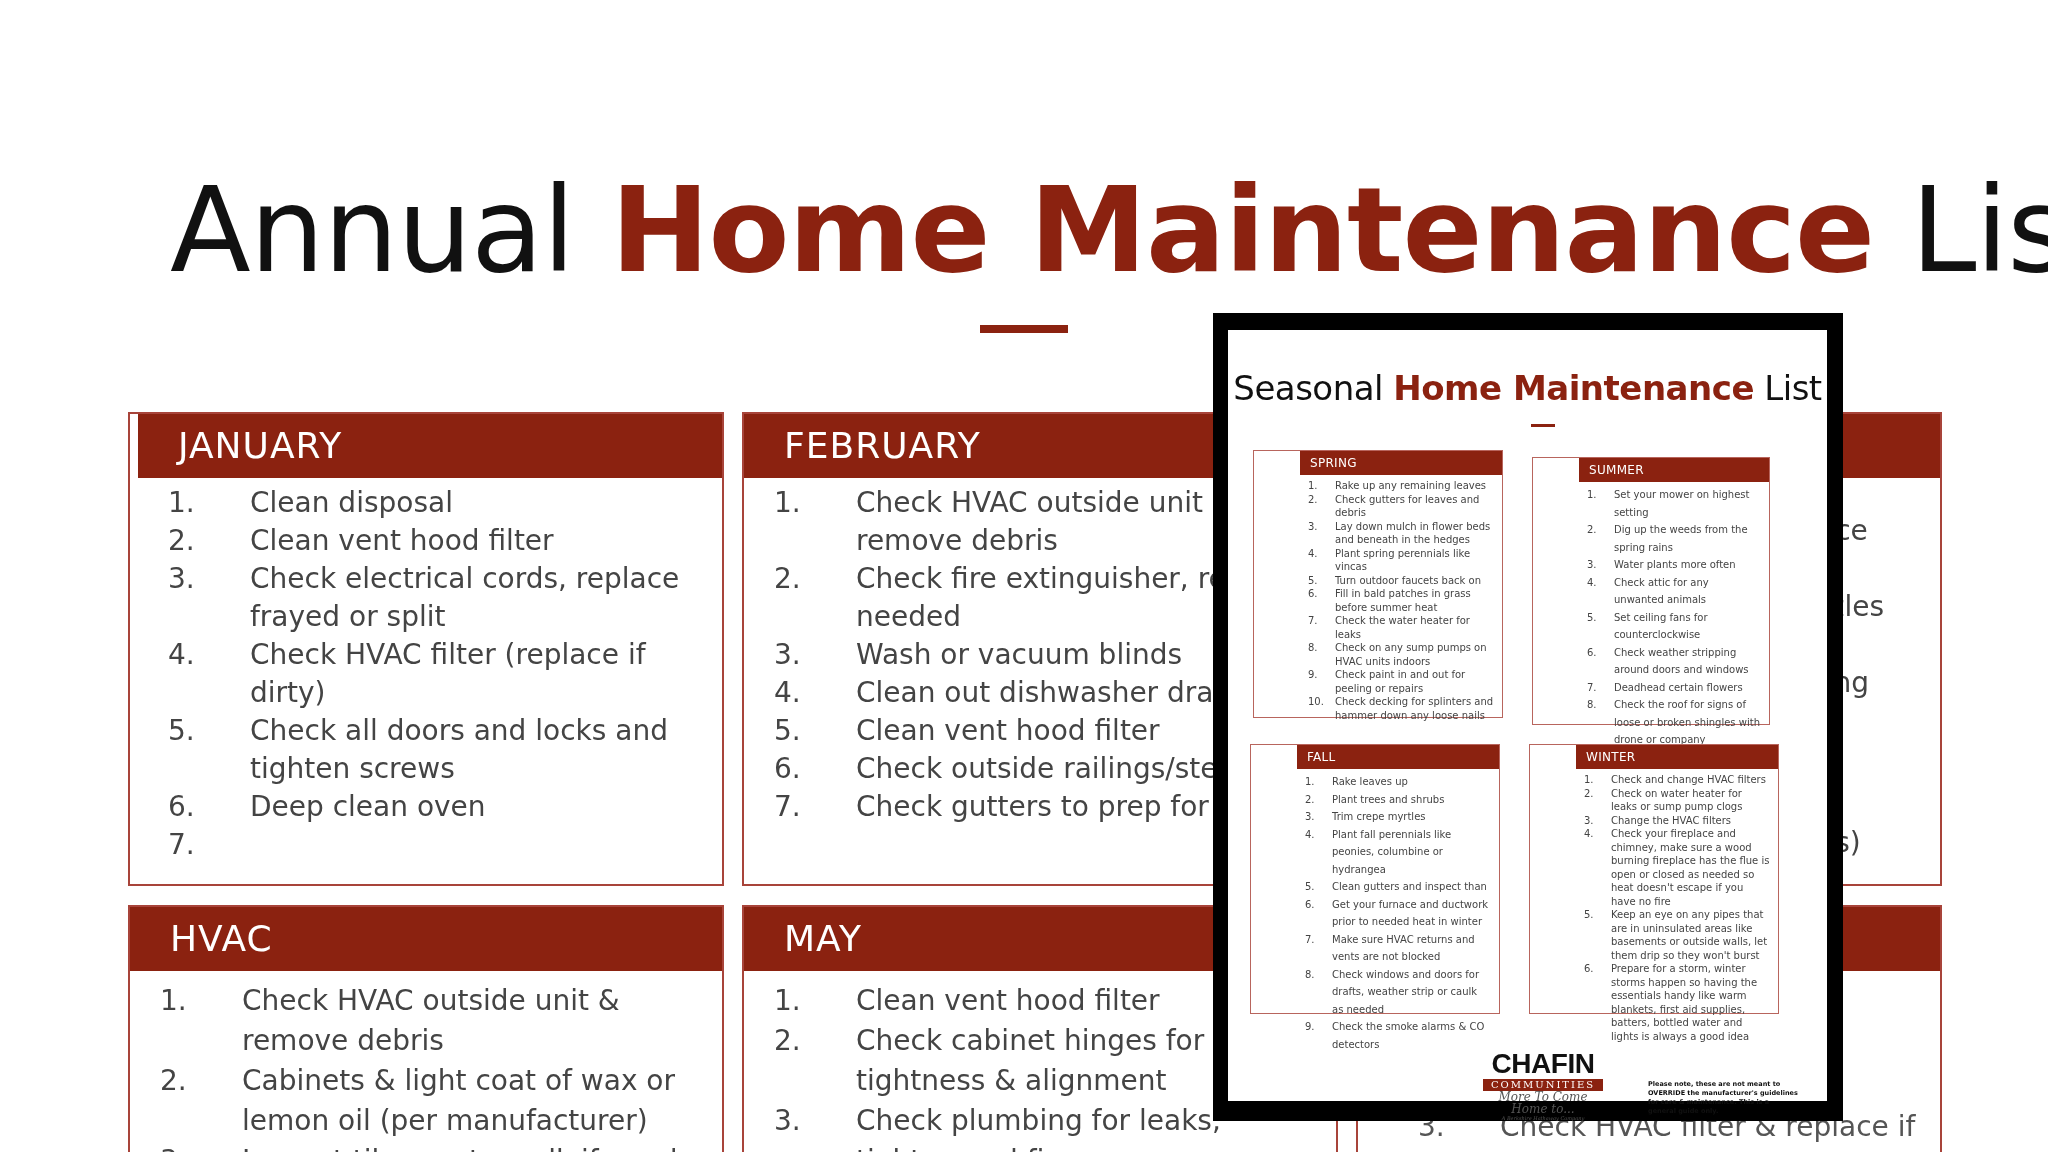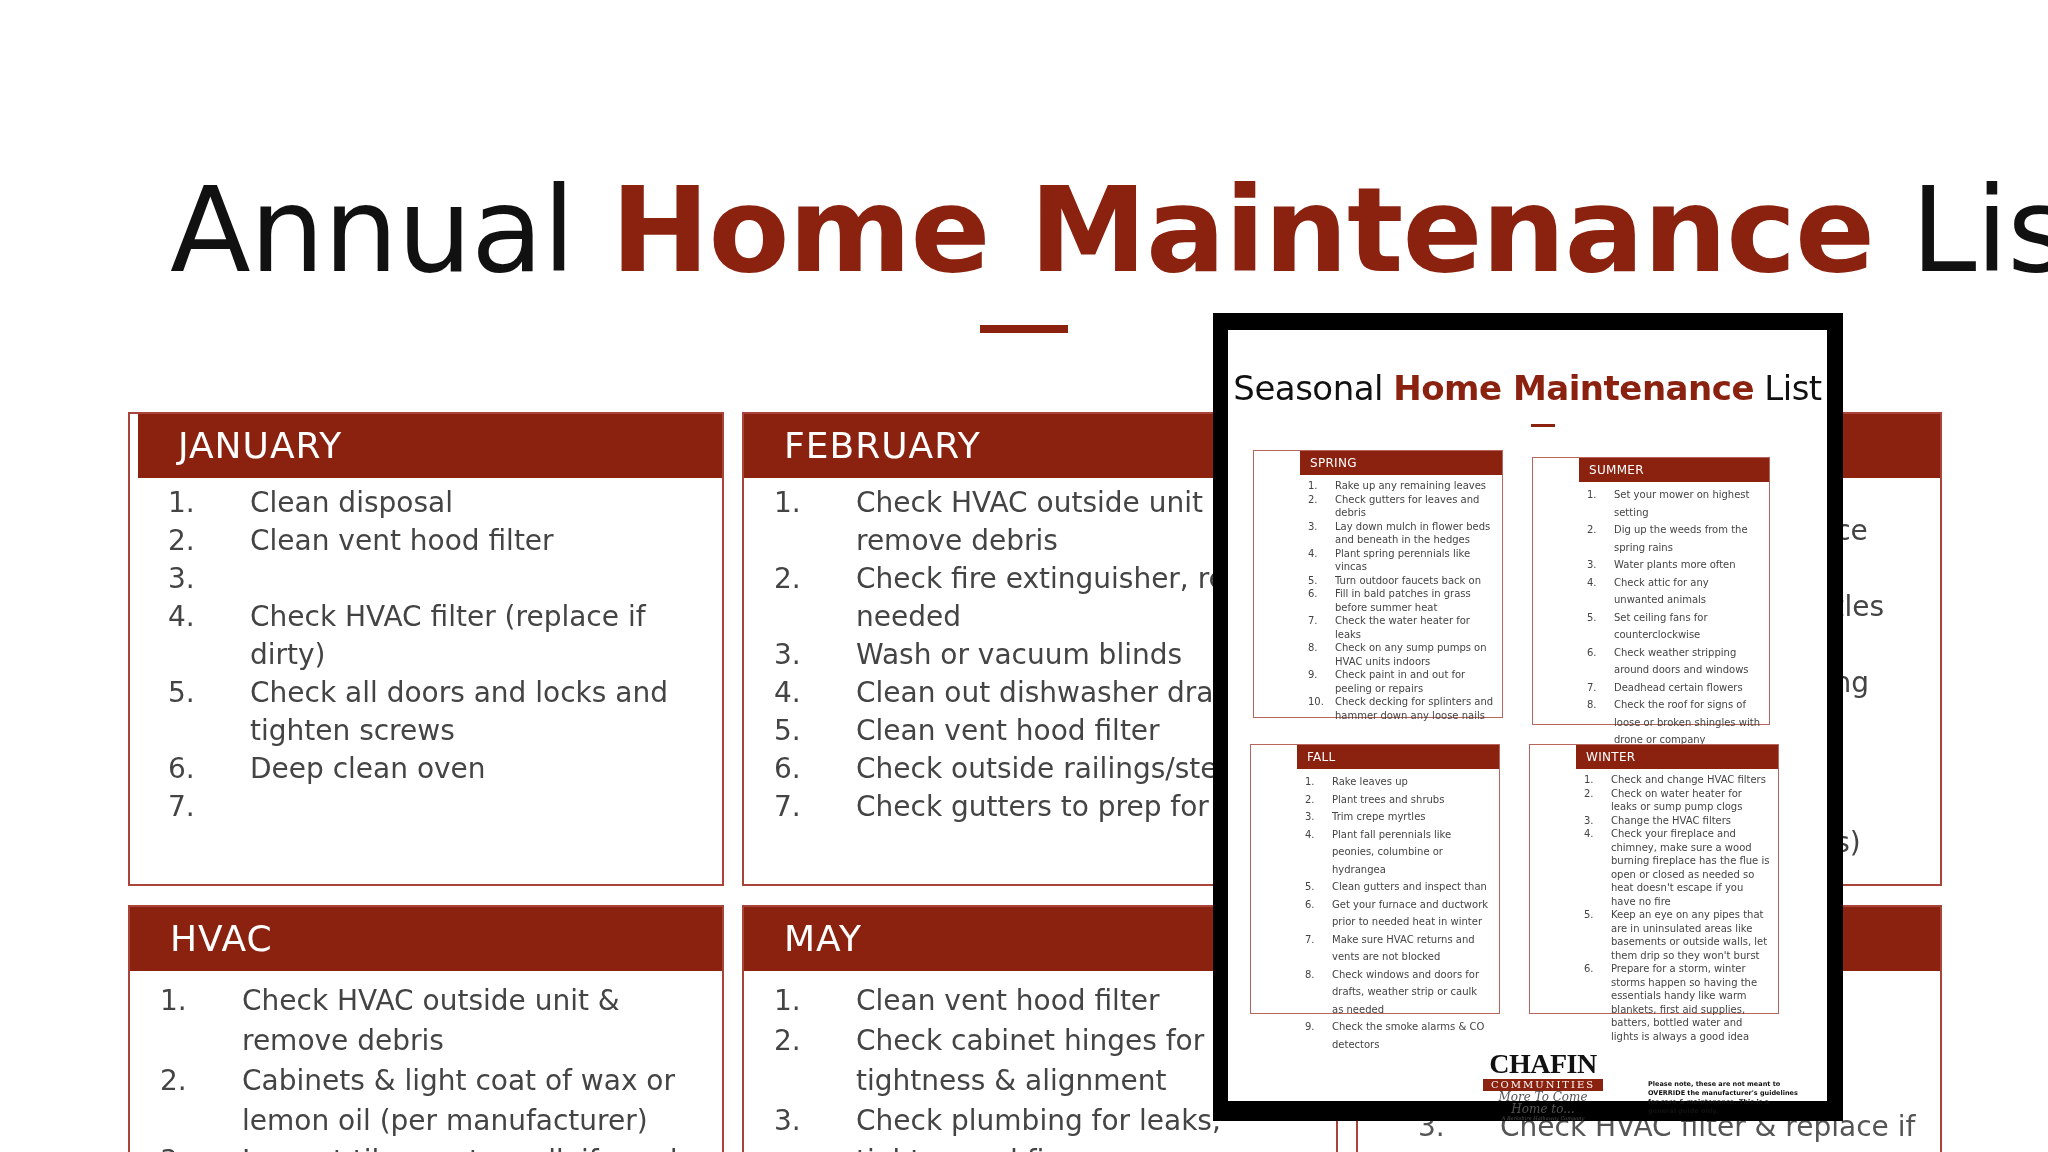--- a/index.html
+++ b/index.html
@@ -78,21 +78,21 @@
 
   #season-spring { left: 25px; top: 120px; width: 250px; height: 268px; }
   #season-summer { left: 304px; top: 127px; width: 238px; height: 268px; }
   #season-fall { left: 22px; top: 414px; width: 250px; height: 270px; }
   #season-winter { left: 301px; top: 414px; width: 250px; height: 270px; }
 
   .logo {
     position: absolute; left: 255px; top: 720px; width: 120px; text-align: center;
   }
   .logo .brand {
-    font-family: Liberation Serif, serif; font-weight: bold; font-size: 28px; line-height: 28px;
+    font-family: Liberation Sans, sans-serif; font-weight: bold; font-size: 28px; line-height: 28px;
     color: #111; letter-spacing: -0.5px;
   }
   .logo .sub {
     background: #8b2210; color: #fff; font-family: "DejaVu Serif", serif;
     font-size: 10px; line-height: 12px; letter-spacing: 2px; margin-top: 1px;
   }
   .logo .tagline {
     font-family: "DejaVu Serif", serif; font-style: italic; font-size: 12px; line-height: 12px; color: #555;
   }
   .logo .parent {
@@ -117,20 +117,21 @@
     <li>
         <span class="num">1.</span>
         <span class="txt">Clean disposal</span>
       </li>
     <li>
         <span class="num">2.</span>
         <span class="txt">Clean vent hood filter</span>
       </li>
     <li>
         <span class="num">3.</span>
+        <span class="txt">Check electrical cords, replace frayed or split</span>
       </li>
     <li>
         <span class="num">4.</span>
         <span class="txt">Check HVAC filter (replace if dirty)</span>
       </li>
     <li>
         <span class="num">5.</span>
         <span class="txt">Check all doors and locks and tighten screws</span>
       </li>
     <li>

